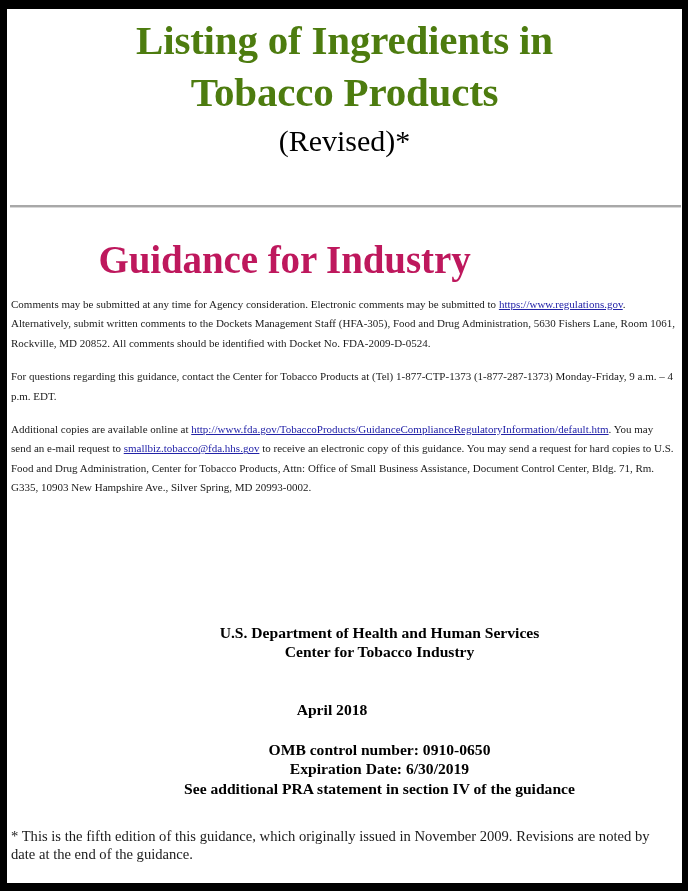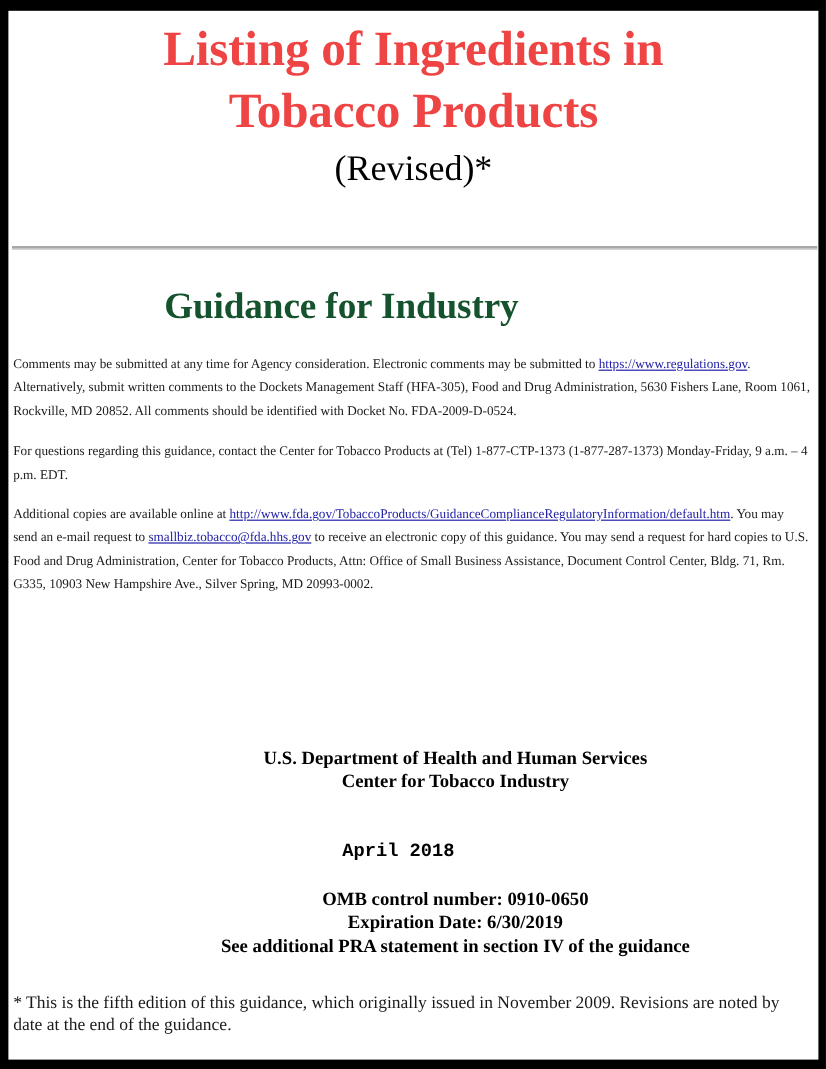--- a/index.html
+++ b/index.html
@@ -46,21 +46,21 @@
   
   .title-block {
     padding-top: 5px;
     text-align: center;
   }
   .doc-title {
     font-size: 41px;
     font-weight: bold;
     line-height: 1.28;
     letter-spacing: -0.2px;
-    color: #ef4444;
+    color: #4d7c0f;
     margin: 0 auto;
     width: 560px;
   }
   .doc-subtitle {
     font-size: 30px;
     font-weight: normal;
     line-height: 1.2;
     color: #000000;
     margin-top: 4px;
   }
@@ -80,23 +80,23 @@
     border-bottom: 1px solid #d8d8d8;
   }
 
   
   .guidance-heading {
     position: absolute;
     left: 0;
     top: 228px;
     width: 555px;
     text-align: center;
-    font-size: 31px;
+    font-size: 39px;
     font-weight: bold;
-    color: #14532d;
+    color: #be185d;
     letter-spacing: -0.1px;
   }
 
   
   .body-region {
     position: absolute;
     left: 4px;
     top: 286px;
     width: 664px;
   }
@@ -131,21 +131,20 @@
     position: absolute;
     left: 0;
     top: 614px;
     width: 675px;
   }
   .date-block {
     position: absolute;
     left: 0;
     top: 691px;
     width: 580px;
-    font-family: Liberation Mono, monospace;
   }
   .omb-block {
     position: absolute;
     left: 0;
     top: 731px;
     width: 675px;
   }
 
   
   .footnote-region {

